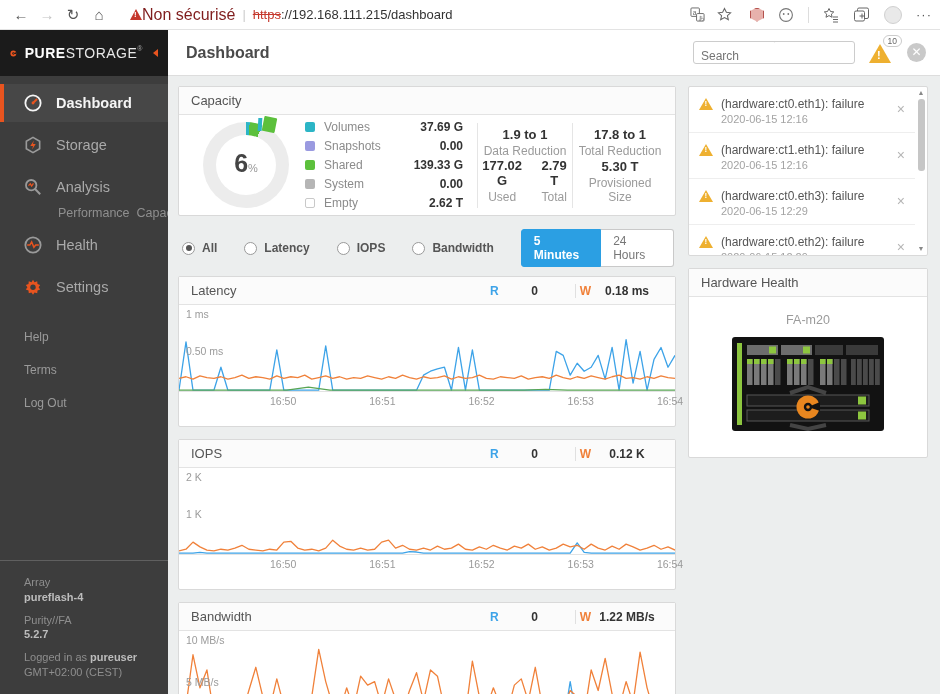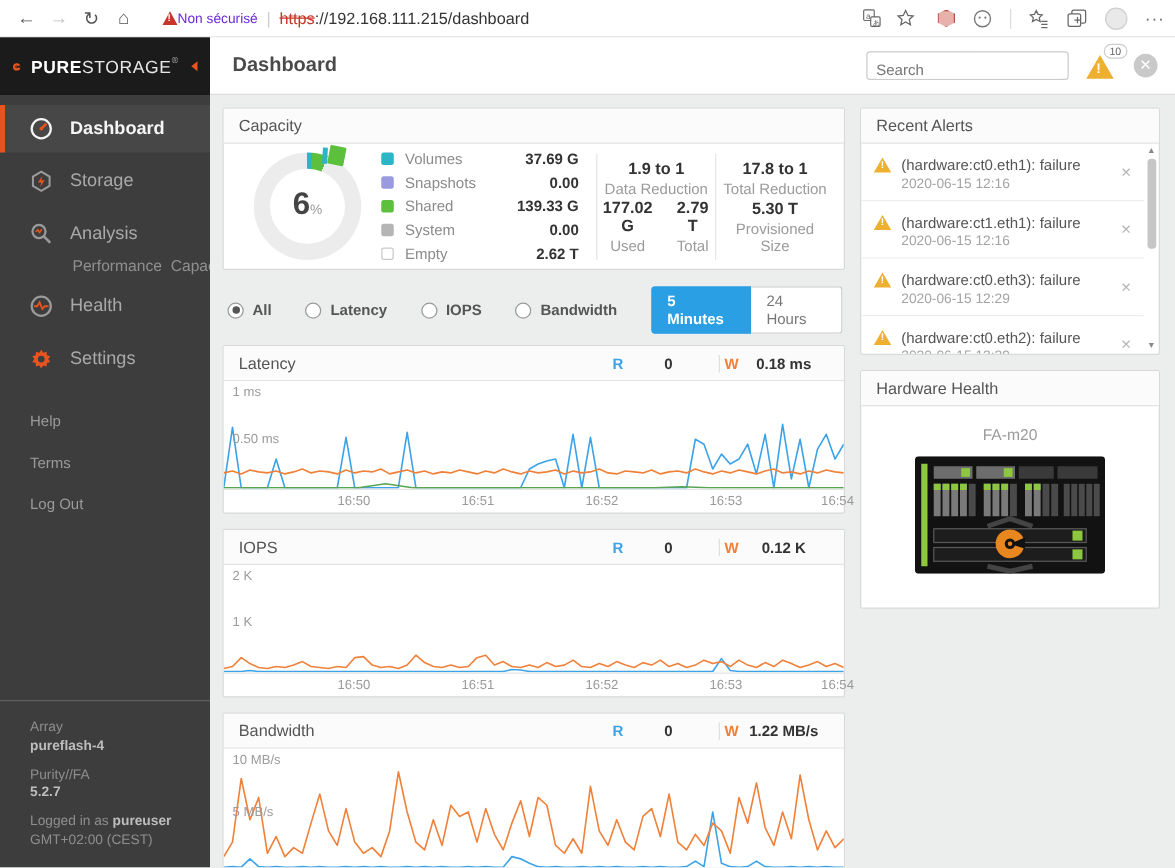--- a/index.html
+++ b/index.html
@@ -3,21 +3,21 @@
 <meta charset="utf-8">
 <style>
   * { margin:0; padding:0; box-sizing:border-box; }
   html,body { width:940px; height:694px; overflow:hidden; font-family:"Liberation Sans",sans-serif; background:#eceeee; }
 
   
   .browser-bar { height:30px; background:#fff; border-bottom:1px solid #e3e3e3; display:flex; align-items:center; padding:0 8px; font-size:13px; color:#444; }
   .nav-ico { width:26px; text-align:center; font-size:15px; color:#555; cursor:pointer; }
   .nav-ico.disabled { color:#c3c3c3; }
   .url-box { flex:1; display:flex; align-items:center; height:24px; margin:0 10px; background:#fff; border-radius:3px; padding:0 8px; }
-  .sec-warn { color:#6d28d9; display:flex; align-items:center; gap:5px; font-size:11px; }
+  .sec-warn { color:#7f1d1d; display:flex; align-items:center; gap:5px; font-size:16px; }
   .warn-tri-red { width:0;height:0;border-left:6px solid transparent;border-right:6px solid transparent;border-bottom:11px solid #c5372c; position:relative; }
   .warn-tri-red:after{ content:"!"; position:absolute; left:-2px; top:1px; color:#fff; font-size:8px; font-weight:bold; }
   .url-sep { color:#ccc; margin:0 7px; }
   .url-text { font-size:13px; color:#333; }
   .url-text .scheme { color:#c5372c; text-decoration:line-through; }
   .br-icons { display:flex; align-items:center; gap:14px; color:#555; }
   .hexagon { width:14px; height:14px; background:#e7b1ac; clip-path:polygon(50% 0,100% 25%,100% 75%,50% 100%,0 75%,0 25%); border:1px solid #b4524e; display:inline-block; }
   .avatar-ball { width:18px; height:18px; border-radius:50%; background:#e9e9e9; border:1px solid #d0d0d0; }
   .vbar { width:1px; height:16px; background:#ddd; }
 
@@ -102,21 +102,21 @@
   .rw-label.r { color:#3da3e8; }
   .rw-label.w { color:#f0813a; }
   .rw-val { color:#333; font-weight:bold; width:72px; text-align:center; }
   .rw-div { width:1px; height:14px; background:#e0e0e0; margin:0 4px; }
   .plot { position:relative; height:86px; background:#fff; }
   .plot.tall { height:97px; }
   .plot svg { position:absolute; inset:0; width:100%; height:100%; }
   .ylab { position:absolute; left:7px; font-size:10.5px; color:#9b9b9b; z-index:2; }
   .ylab.top { top:3px; }
   .ylab.mid { top:46%; }
-  .x-axis { position:relative; height:19px; border-top:1px solid #e3e3e3; font-size:10.5px; color:#999; }
+  .x-axis { position:relative; height:35px; border-top:1px solid #e3e3e3; font-size:10.5px; color:#999; }
   .x-axis span { position:absolute; top:3px; transform:translateX(-50%); }
 
   
   .alerts-panel { margin-bottom:12px; }
   .alerts-list { position:relative; height:168px; overflow:hidden; padding-right:12px; }
   .alert-row { display:flex; align-items:flex-start; padding:8px 2px 7px 10px; border-bottom:1px solid #eee; }
   .alert-tri { width:0;height:0;border-left:7px solid transparent;border-right:7px solid transparent;border-bottom:12px solid #eeb030; position:relative; margin:3px 8px 0 0; flex-shrink:0; }
   .alert-tri:after { content:"!"; position:absolute; left:-1.5px; top:1px; color:#fff; font-size:8px; font-weight:bold; }
   .alert-msg { font-size:12px; color:#555; line-height:1.5; }
   .alert-time { font-size:11px; color:#a3a3a3; }
@@ -462,21 +462,20 @@
                 <polyline points="0.00,29.31 1.41,29.17 2.82,29.31 4.23,27.24 5.63,29.17 7.04,29.31 8.45,29.17 9.86,29.31 11.27,29.31 12.68,29.17 14.08,29.31 15.49,29.17 16.90,29.31 18.31,29.31 19.72,29.17 21.13,29.31 22.54,29.17 23.94,29.31 25.35,29.17 26.76,29.31 28.17,29.31 29.58,29.17 30.99,29.31 32.39,29.17 33.80,29.31 35.21,29.17 36.62,29.31 38.03,29.31 39.44,29.17 40.85,29.31 42.25,29.17 43.66,29.31 45.07,29.31 46.48,26.69 47.89,27.24 49.30,28.34 50.70,29.17 52.11,29.31 53.52,29.17 54.93,29.31 56.34,29.31 57.75,29.17 59.15,29.31 60.56,29.17 61.97,29.31 63.38,29.17 64.79,29.31 66.20,29.31 67.61,29.17 69.01,29.31 70.42,29.17 71.83,29.31 73.24,29.31 74.65,29.17 76.06,27.79 77.46,29.17 78.87,15.64 80.28,28.34 81.69,29.17 83.10,29.31 84.51,29.17 85.92,27.79 87.32,29.17 88.73,29.31 90.14,29.31 91.55,29.17 92.96,29.31 94.37,29.17 95.77,29.31 97.18,29.17 98.59,29.31 100.00,29.31" fill="none" stroke="#3da3e8" stroke-width="1.3" vector-effect="non-scaling-stroke" stroke-linejoin="round"></polyline>
                 <polyline points="0.00,26.69 1.41,23.10 2.82,7.35 4.23,17.57 5.63,12.05 7.04,25.86 8.45,21.71 9.86,26.69 11.27,24.48 12.68,25.86 14.08,18.40 15.49,11.22 16.90,20.33 18.31,23.92 19.72,14.81 21.13,23.10 22.54,25.86 23.94,24.48 25.35,26.69 26.76,20.33 28.17,5.70 29.58,15.64 30.99,23.10 32.39,25.03 33.80,17.57 35.21,23.92 36.62,13.98 38.03,16.74 39.44,15.64 40.85,23.10 42.25,14.81 43.66,21.16 45.07,25.03 46.48,18.40 47.89,12.88 49.30,21.71 50.70,12.05 52.11,13.98 53.52,23.92 54.93,25.86 56.34,22.27 57.75,25.86 59.15,9.29 60.56,20.33 61.97,23.92 63.38,17.57 64.79,23.10 66.20,25.03 67.61,16.74 69.01,14.81 70.42,21.71 71.83,11.22 73.24,23.10 74.65,25.03 76.06,21.16 77.46,23.92 78.87,18.40 80.28,20.33 81.69,25.86 83.10,12.05 84.51,18.40 85.92,8.46 87.32,19.50 88.73,23.92 90.14,15.64 91.55,22.27 92.96,6.52 94.37,17.57 95.77,25.03 97.18,20.33 98.59,24.48 100.00,22.27" fill="none" stroke="#f0813a" stroke-width="1.3" vector-effect="non-scaling-stroke" stroke-linejoin="round"></polyline>
               </svg>
           </div>
 
         </div>
       </div>
 
       <div class="col-right">
         <div class="panel alerts-panel">
-          <div class="panel-hd">Recent Alerts</div>
           <div class="alerts-list" id="alerts-list">
             <div class="alert-row">
                 <span class="alert-tri"></span>
                 <div>
                   <div class="alert-msg">(hardware:ct0.eth1): failure</div>
                   <div class="alert-time">2020-06-15 12:16</div>
                 </div>
                 <span class="alert-x">×</span>
               </div>
               <div class="alert-row">

